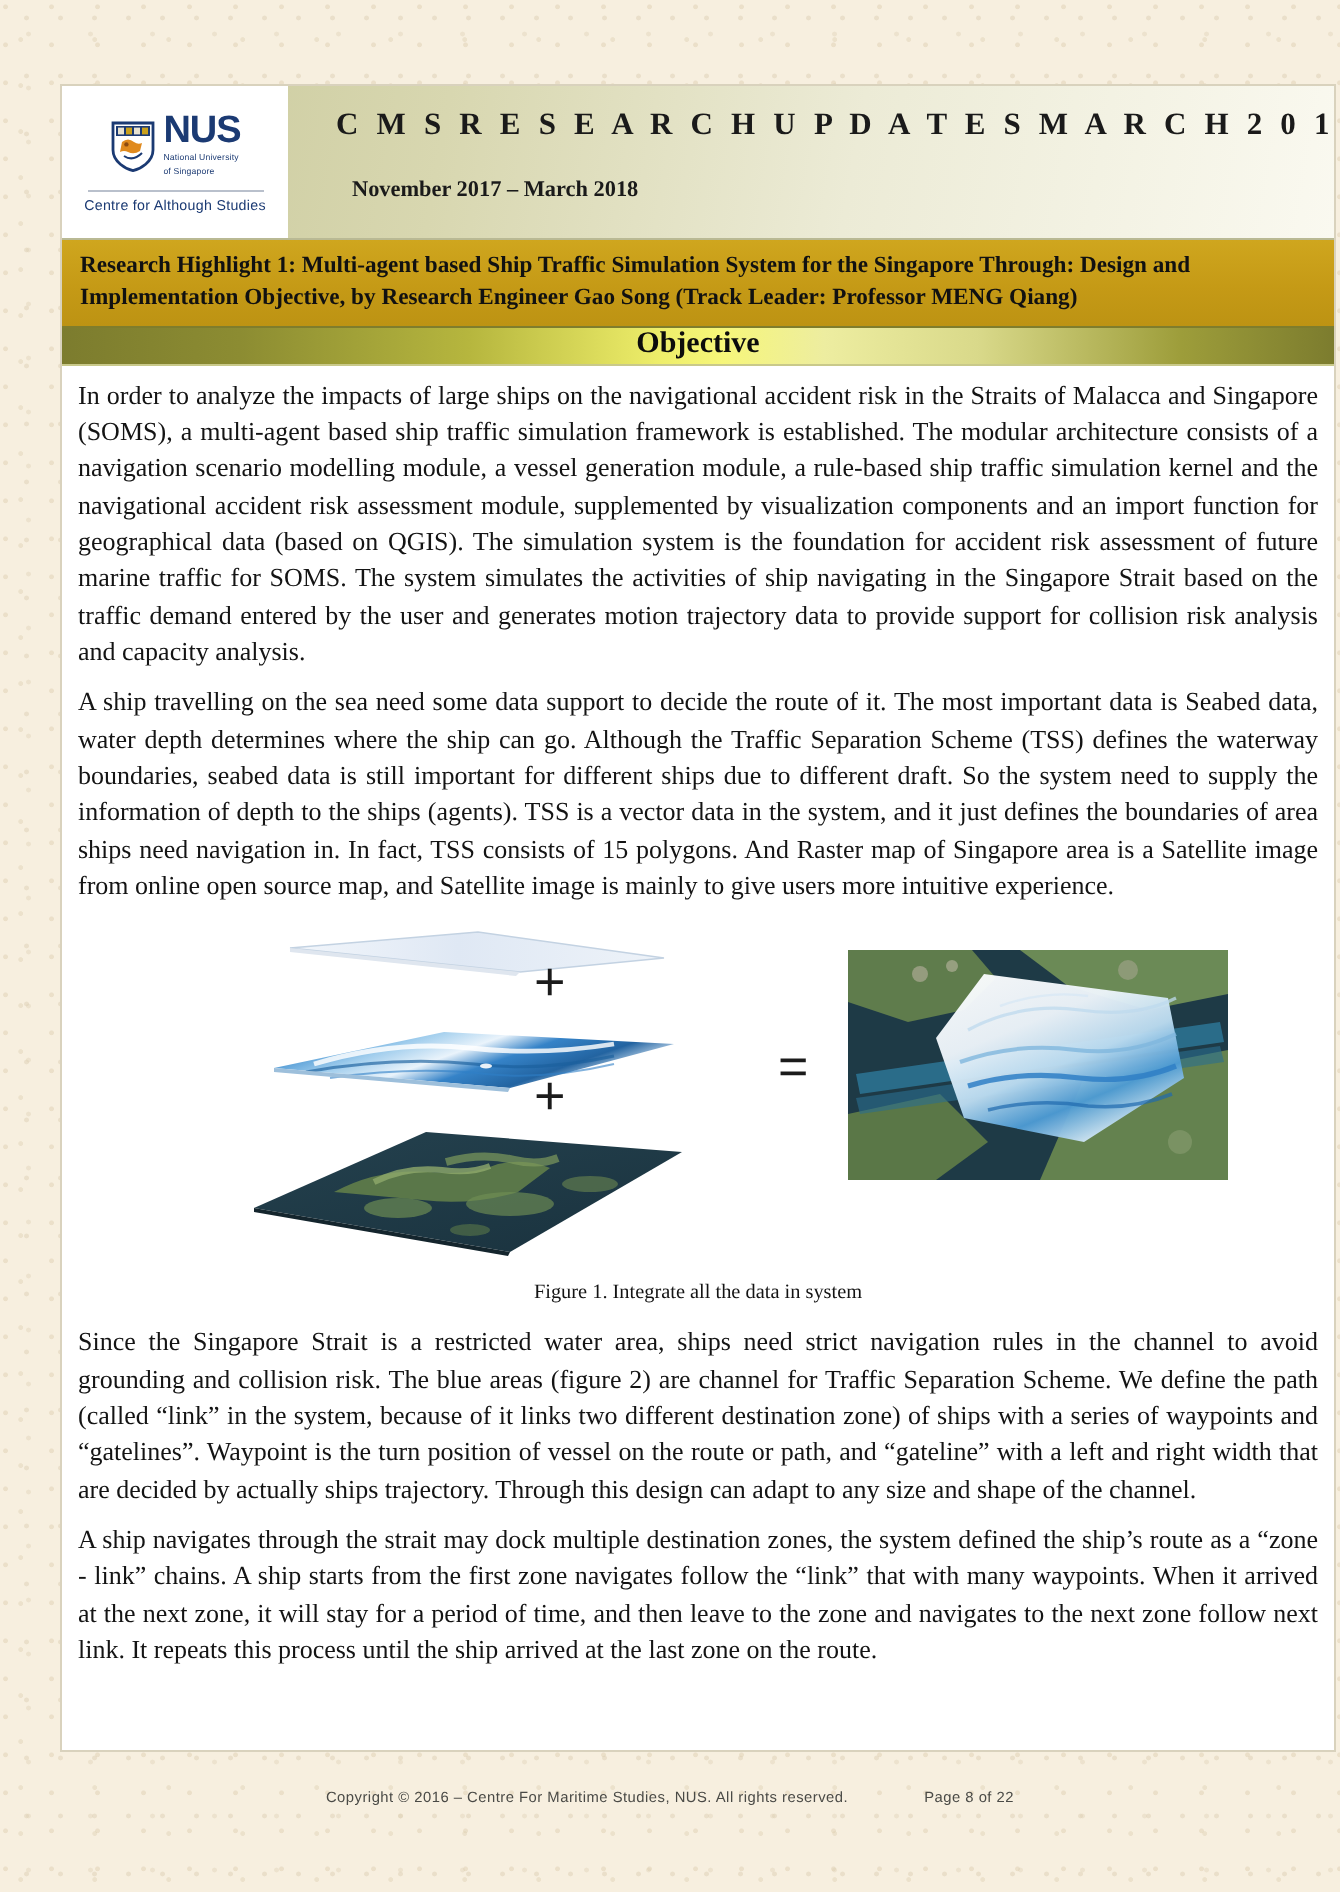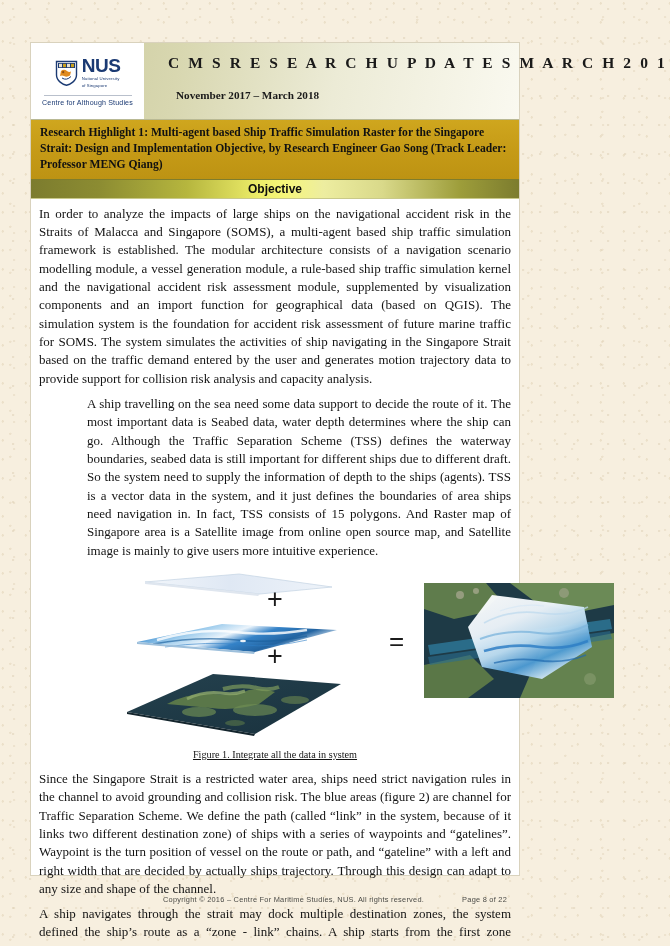--- a/index.html
+++ b/index.html
@@ -26,21 +26,21 @@
       radial-gradient(circle at 28% 86%, rgba(218,203,172,0.38) 0 1px, transparent 1.4px);
     background-size: 23px 19px, 31px 27px, 17px 29px, 37px 23px;
     pointer-events: none;
     z-index: 0;
   }
 
   .page {
     position: absolute;
     left: 31px;
     top: 43px;
-    width: 488px;
+    width: 636px;
     height: 832px;
     background: #ffffff;
     box-shadow: 0 0 0 1px #d9d2bd;
     z-index: 1;
     box-sizing: border-box;
   }
 
   
   .masthead {
     display: flex;
@@ -145,39 +145,39 @@
     background: linear-gradient(90deg,
       #7c7c2e 0%, #8c8c32 14%, #b6b63e 32%,
       #eeee6a 47%, #f6f67a 52%, #ededa0 60%,
       #d9d98a 72%, #9d9d3a 88%, #7c7c2e 100%);
     display: flex;
     align-items: center;
     justify-content: center;
     border-bottom: 1px solid #c9c98a;
   }
   .section-band-text {
-    font-family: Liberation Sans, sans-serif;
-    font-size: 12px;
+    font-family: Liberation Serif, serif;
+    font-size: 15px;
     font-weight: bold;
     color: #0c0c0c;
   }
 
   
   .body-area {
     padding: 0 8px;
   }
   p.para {
     font-family: "Liberation Serif", serif;
     font-size: 13px;
     line-height: 1.41;
     color: #141414;
     text-align: justify;
     margin: 6px 0 7px 0;
   }
-  p.para.tight { margin-bottom: 4px; margin-left: 48px; }
+  p.para.tight { margin-bottom: 4px; }
 
   
   .figure-wrap {
     position: relative;
     height: 178px;
     margin: 6px 0 2px;
   }
   .fig-stage {
     position: absolute;
     left: 88px;
@@ -212,21 +212,20 @@
     height: 115px;
     overflow: hidden;
     background: #2e4a54;
   }
   .fig-caption {
     text-align: center;
     font-family: "Liberation Serif", serif;
     font-size: 10.2px;
     color: #141414;
     margin-top: 4px;
-    text-decoration: underline;
   }
 
   
   .footer {
     position: absolute;
     left: 0;
     top: 888px;
     width: 670px;
     text-align: center;
     z-index: 2;
@@ -275,21 +274,21 @@
       <div class="cms-line">Centre for Although Studies</div>
     </div>
 
     <div class="masthead-text">
       <div class="mast-title">C M S   R E S E A R C H   U P D A T E S   M A R C H   2 0 1 8</div>
       <div class="mast-dates">November 2017 – March 2018</div>
     </div>
   </div>
 
   <div class="title-banner">
-    <div class="title-banner-text">Research Highlight 1: Multi-agent based Ship Traffic Simulation Raster for the Singapore Strait: Design and Implementation Objective, by Research Engineer Gao Song (Track Leader: Professor MENG Qiang)</div>
+    <div class="title-banner-text">Research Highlight 1: Multi-agent based Ship Traffic Simulation System for the Singapore Through: Design and Implementation Objective, by Research Engineer Gao Song (Track Leader: Professor MENG Qiang)</div>
   </div>
 
   <div class="section-band">
     <span class="section-band-text">Objective</span>
   </div>
   <div class="body-area">
     <p class="para">In order to analyze the impacts of large ships on the navigational accident risk in the Straits of Malacca and Singapore (SOMS), a multi-agent based ship traffic simulation framework is established. The modular architecture consists of a navigation scenario modelling module, a vessel generation module, a rule-based ship traffic simulation kernel and the navigational accident risk assessment module, supplemented by visualization components and an import function for geographical data (based on QGIS). The simulation system is the foundation for accident risk assessment of future marine traffic for SOMS. The system simulates the activities of ship navigating in the Singapore Strait based on the traffic demand entered by the user and generates motion trajectory data to provide support for collision risk analysis and capacity analysis.</p>
   </div>
 
   <div class="body-area">

